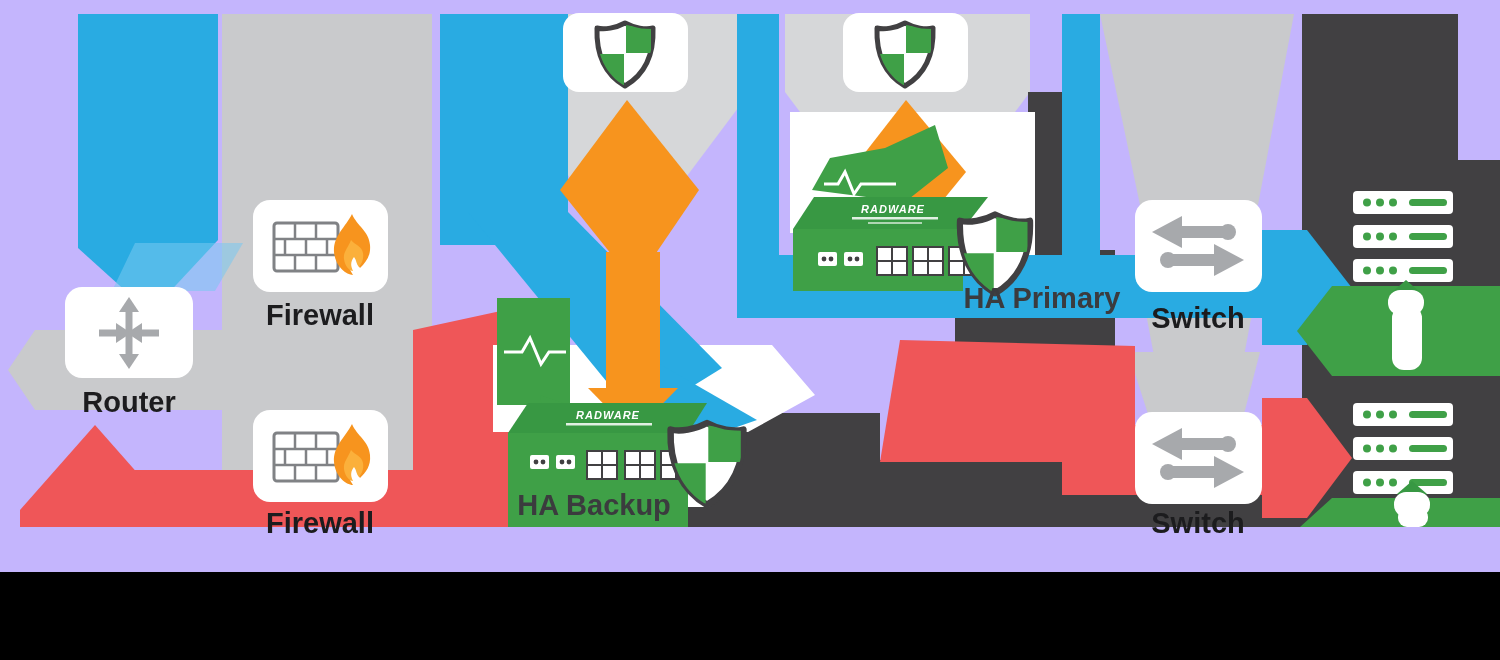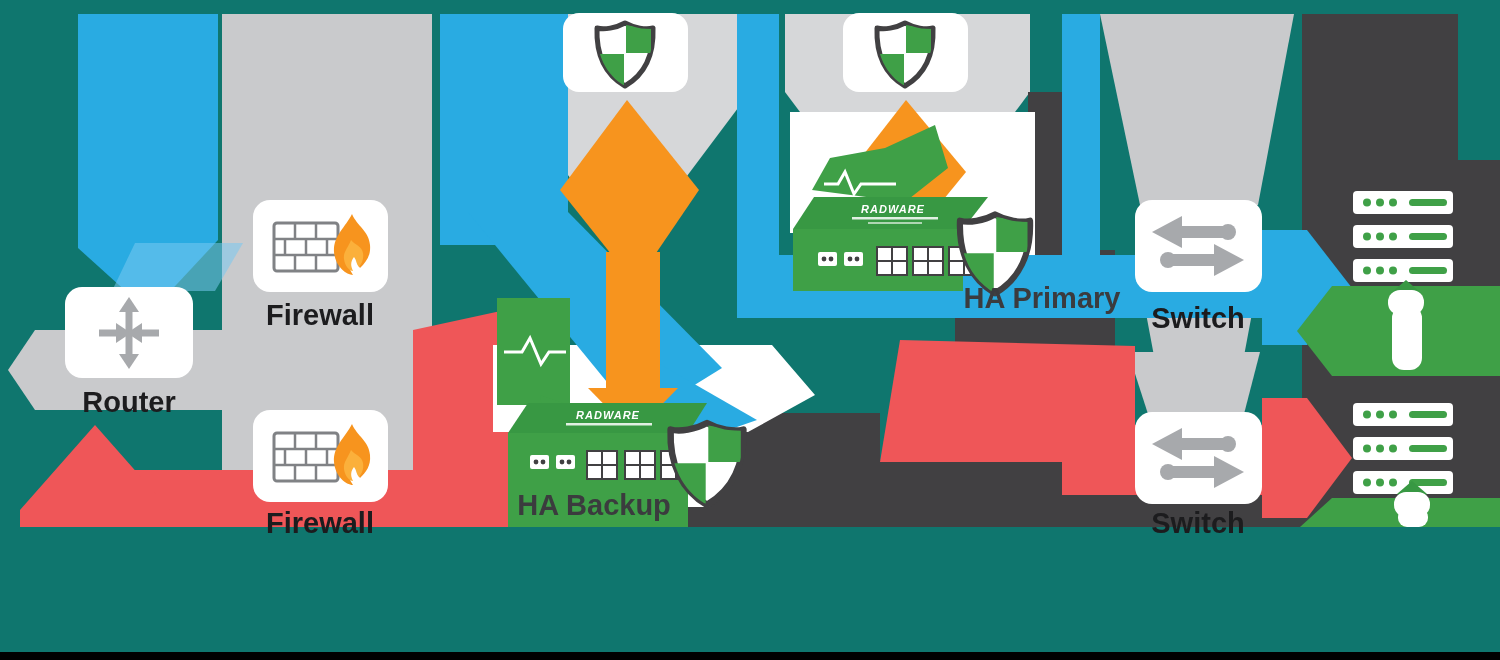--- a/index.html
+++ b/index.html
@@ -6,21 +6,21 @@
     --blue:#29ABE2; --blue-lt:rgba(120,200,240,.55);
     --gray:#C9CACC; --gray2:#D6D7D9;
     --dark:#414042;
     --red:#EF5658;
     --orange:#F7941E;
     --green:#3FA047; --green-dk:#389843;
     --icon-gray:#A7A9AC; --wall:#808285;
     --label:#1C1C1E; --label2:#3B3B3E;
   }
   html,body{margin:0;padding:0;background:#000;}
-  .stage{width:1500px;height:652px;background:#0f766e;position:relative;overflow:hidden;}
+  .stage{width:1500px;height:572px;background:#c4b5fd;position:relative;overflow:hidden;}
   svg{display:block;}
   text{font-family:"Liberation Sans","DejaVu Sans",sans-serif;}
   .lbl{font-weight:bold;font-size:29px;fill:var(--label);text-anchor:middle;}
   .lbl2{font-weight:bold;font-size:29px;fill:var(--label2);text-anchor:middle;}
   .brand{font-weight:bold;font-size:11px;fill:#fff;letter-spacing:1px;text-anchor:middle;font-style:italic;}
 </style>
 </head>
 <body>
 
 <div class="stage">

